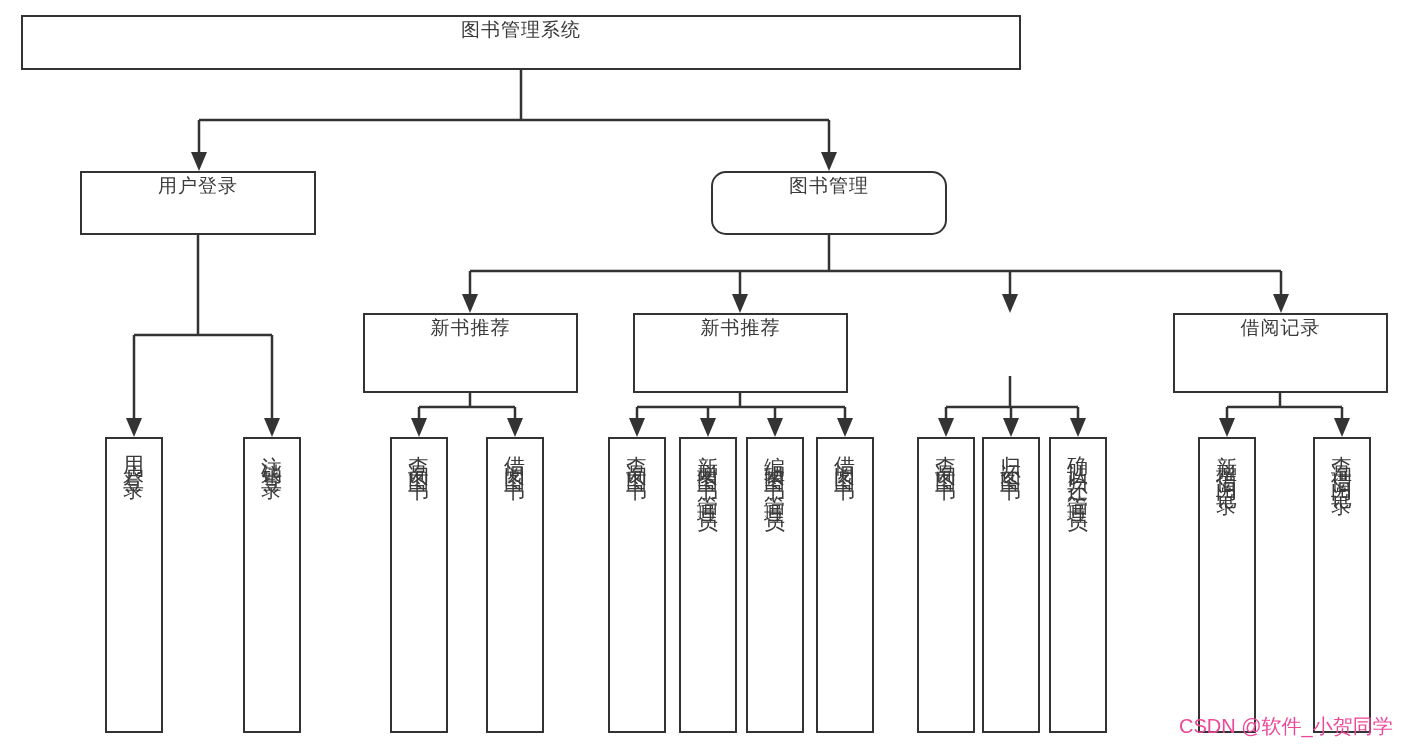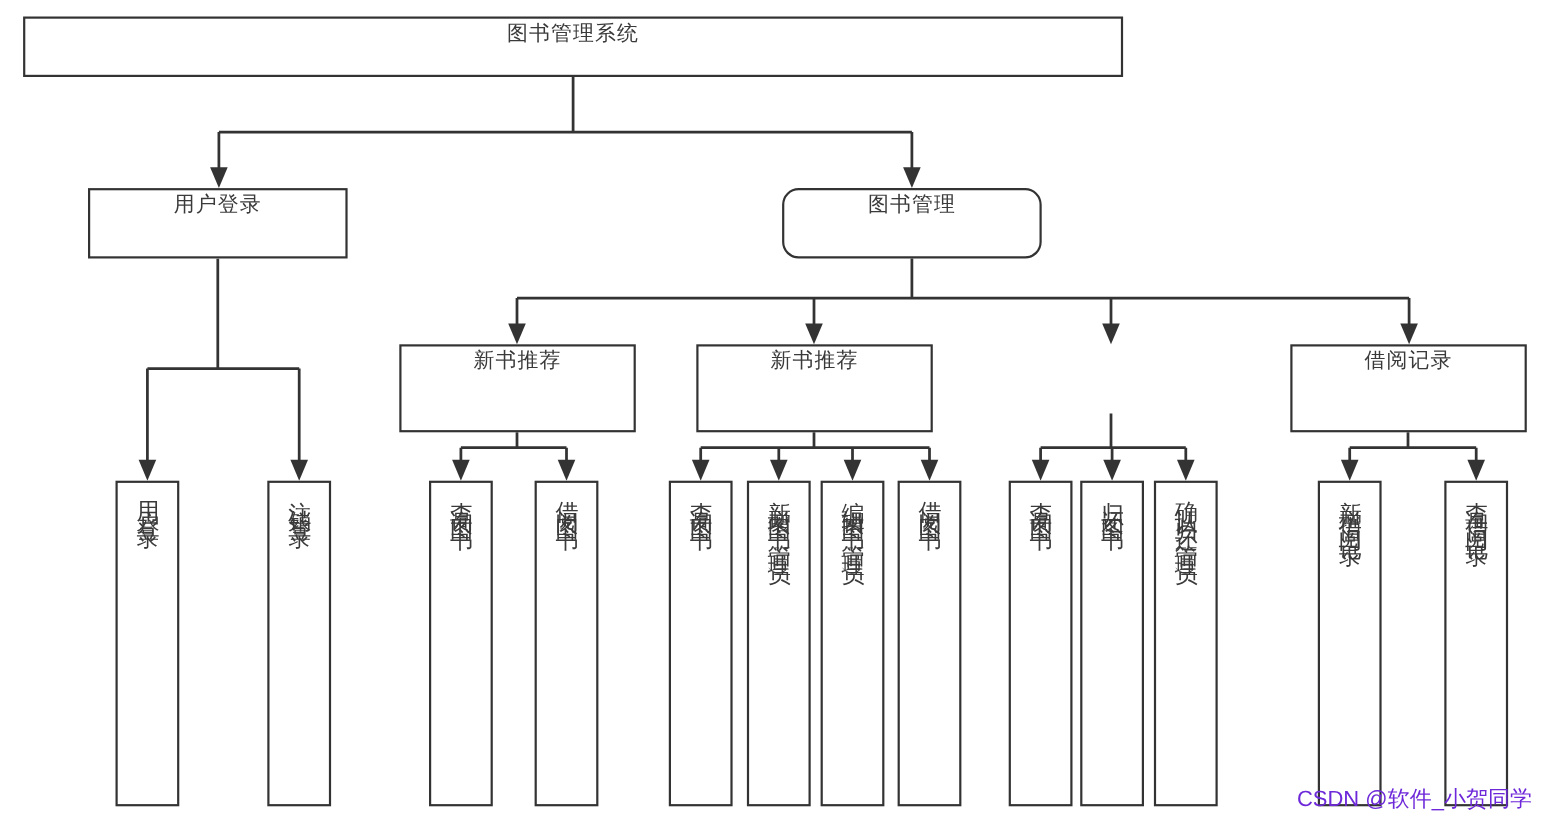--- a/index.html
+++ b/index.html
@@ -55,21 +55,21 @@
     letter-spacing: 8px;
     line-height: 1;
     color: #3a3a3a;
     white-space: nowrap;
   }
   .watermark {
     position: absolute;
     left: 1179px;
     top: 713px;
     font-size: 20px;
-    color: #6d28d9;
+    color: #ec4899;
     z-index: 5;
     white-space: nowrap;
   }
 </style>
 </head>
 <body>
 
 <div class="canvas">
 
   <svg class="connector-layer" viewBox="0 0 1405 747" xmlns="http://www.w3.org/2000/svg">

